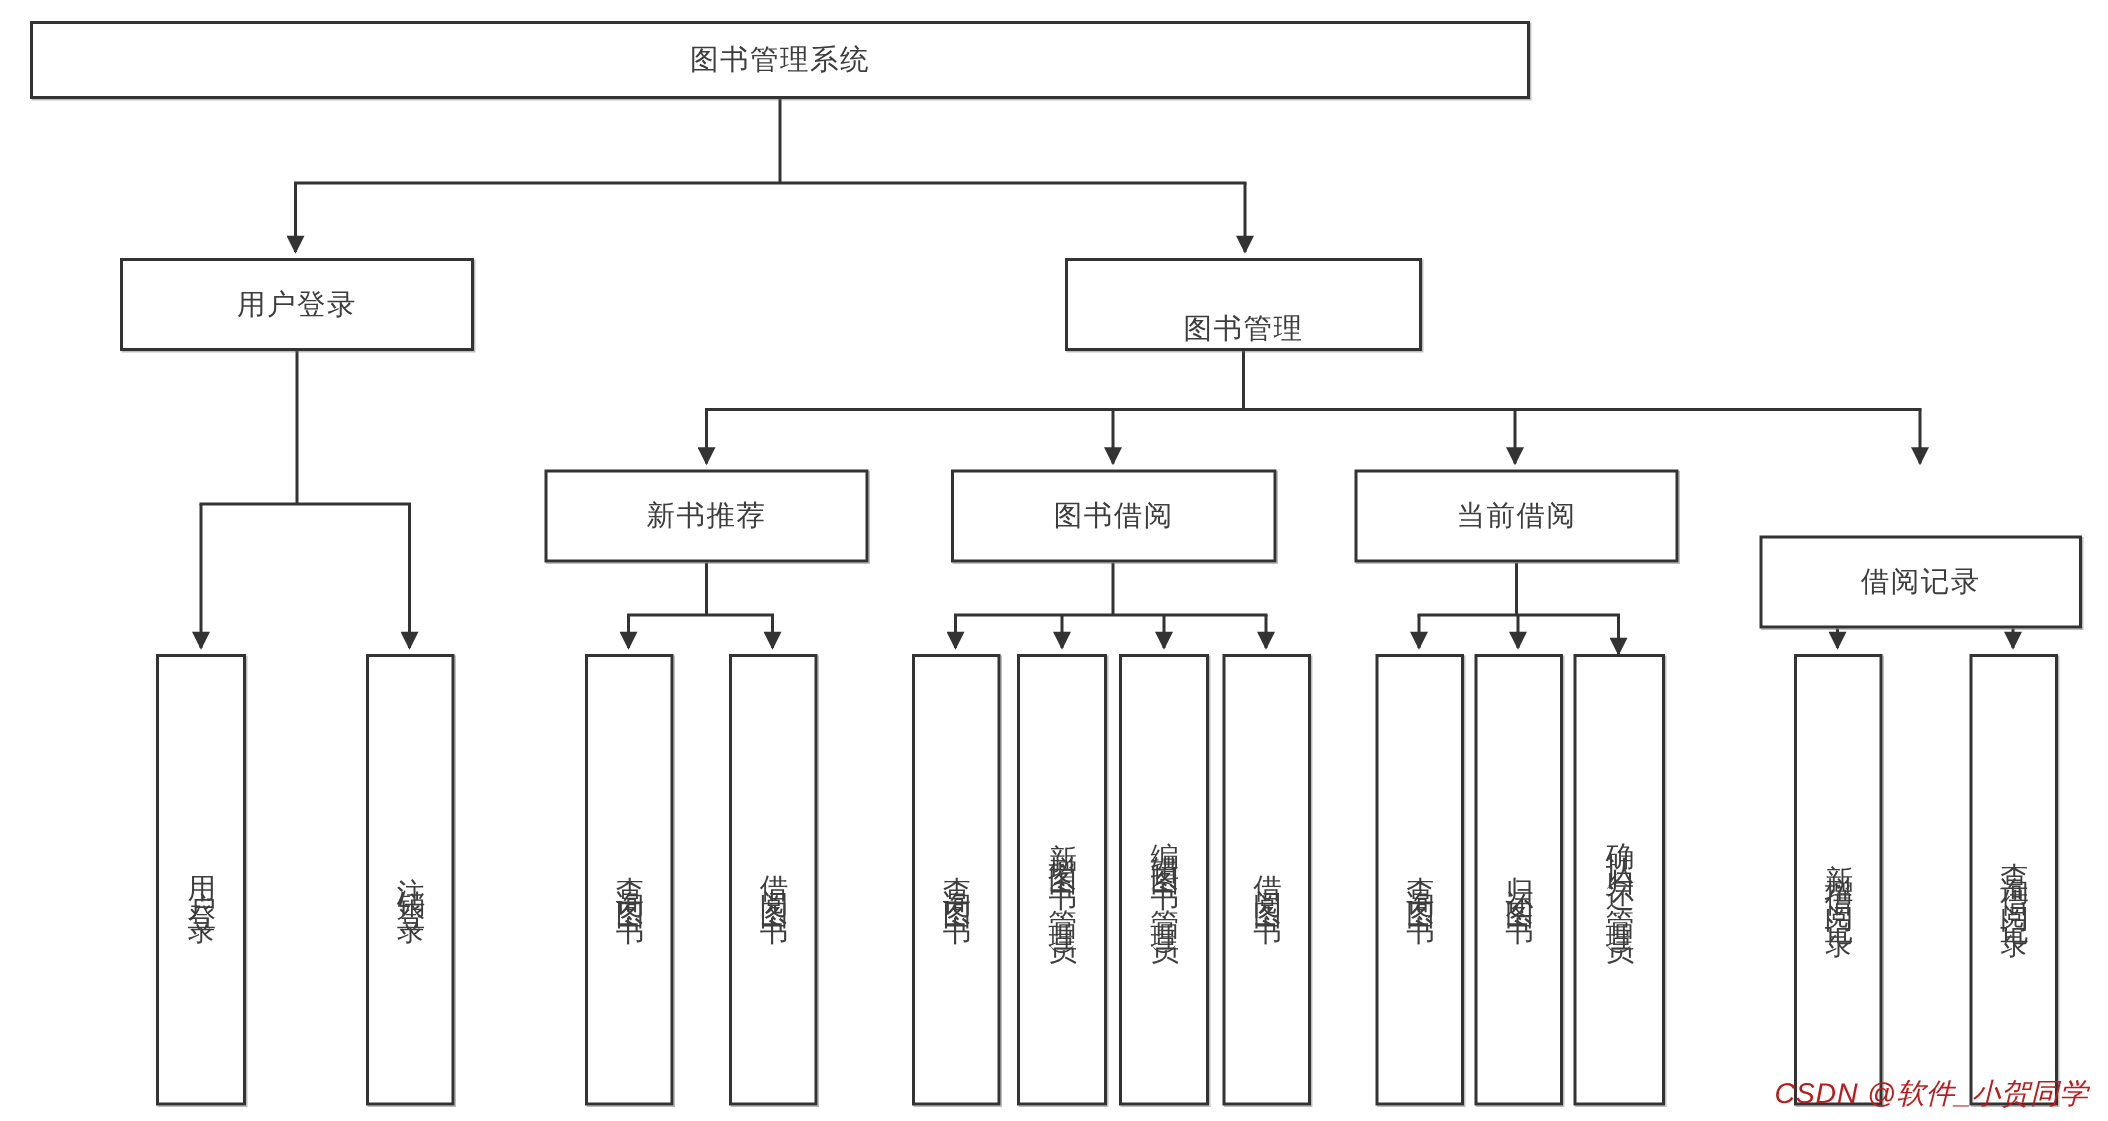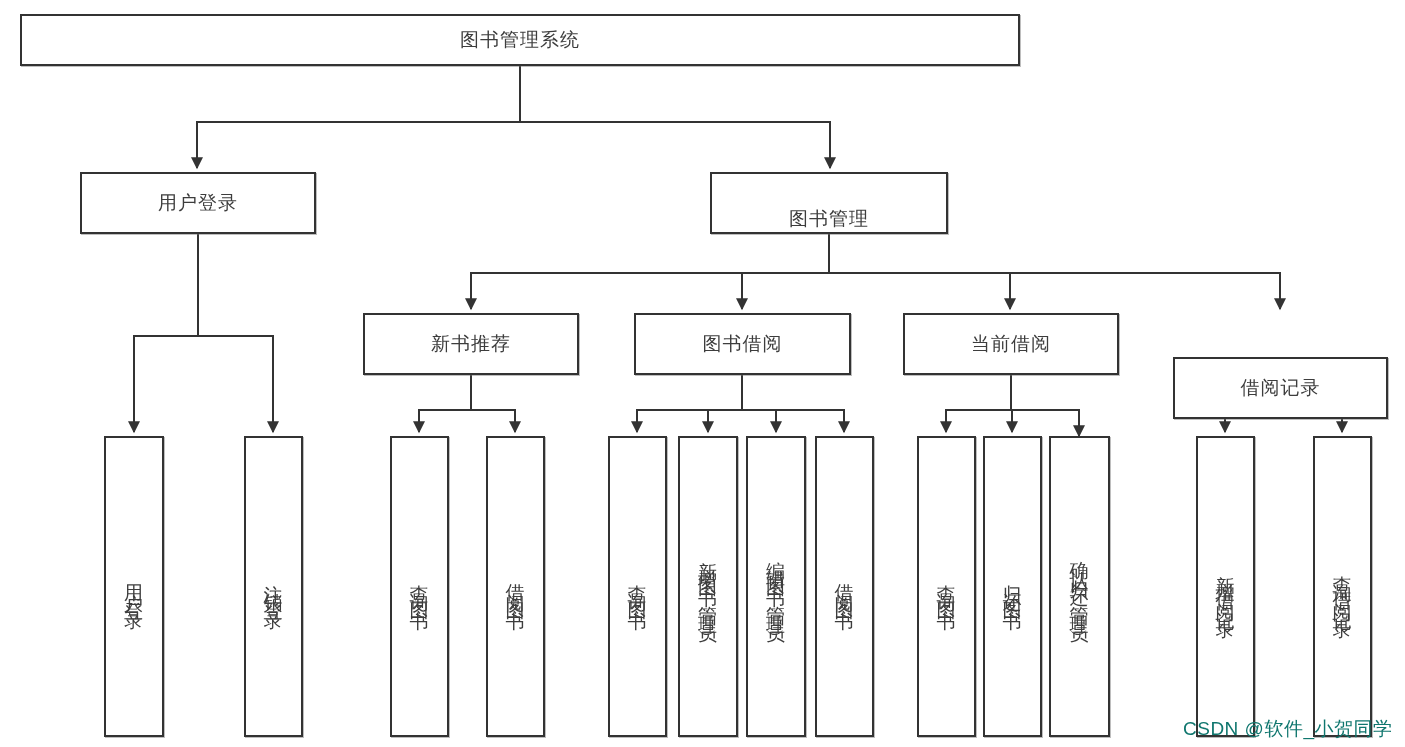--- a/index.html
+++ b/index.html
@@ -70,24 +70,25 @@
   .n-f8  { left: 917px;  width: 59px; }
   .n-f9  { left: 983px;  width: 59px; }
   .n-f10 { left: 1049px; width: 61px; }
   .n-f11 { left: 1196px; width: 59px; }
   .n-f12 { left: 1313px; width: 59px; }
   .watermark {
     position: absolute;
     left: 1183px;
     top: 716px;
     font-size: 19px;
-    color: #0f766e;
+    color: #b91c1c;
     letter-spacing: 0.5px;
     white-space: nowrap;
     z-index: 5;
+    font-style: italic;
   }
 </style>
 </head>
 <body>
 
 <div class="canvas">
 
   <svg class="connectors" viewBox="0 0 1405 747" xmlns="http://www.w3.org/2000/svg">
     <defs>
       <marker id="arrow" viewBox="0 0 10 10" refX="9" refY="5" markerWidth="7" markerHeight="6" orient="auto-start-reverse">

